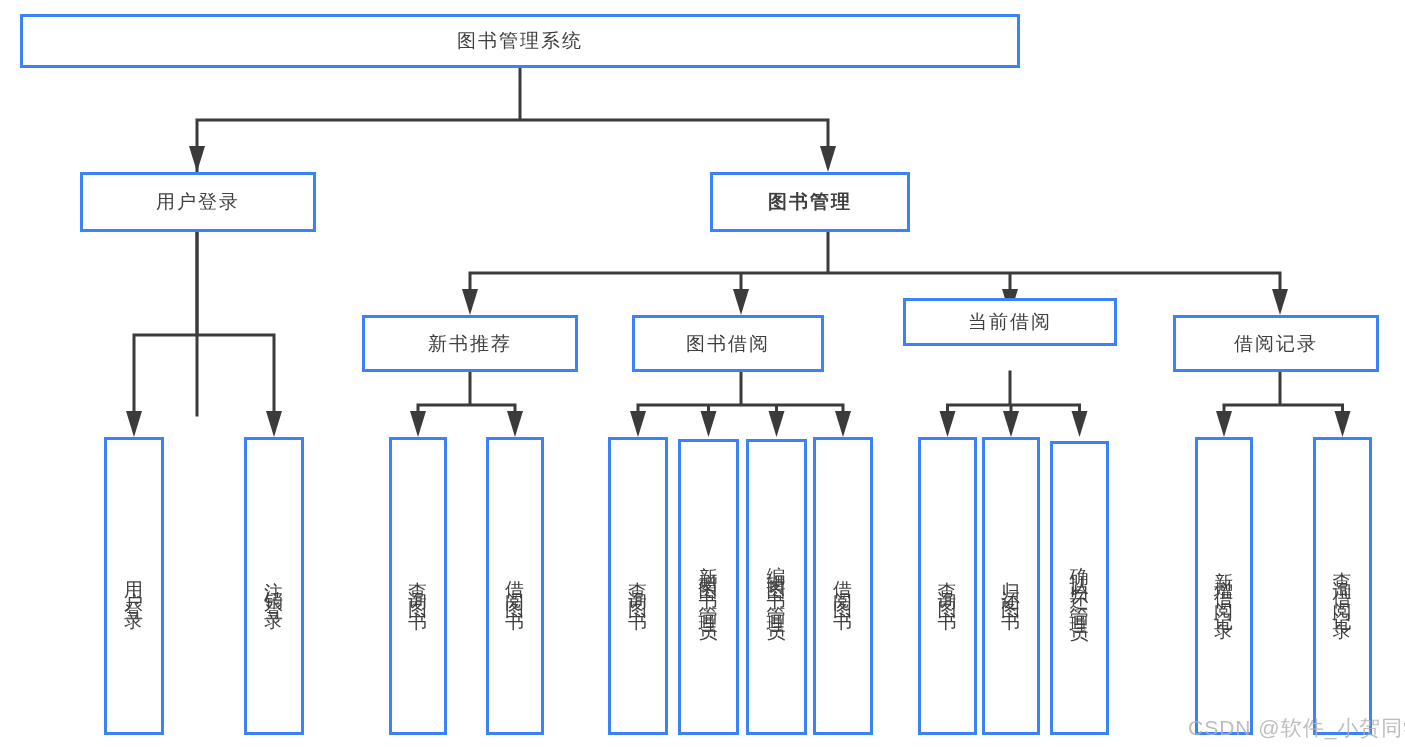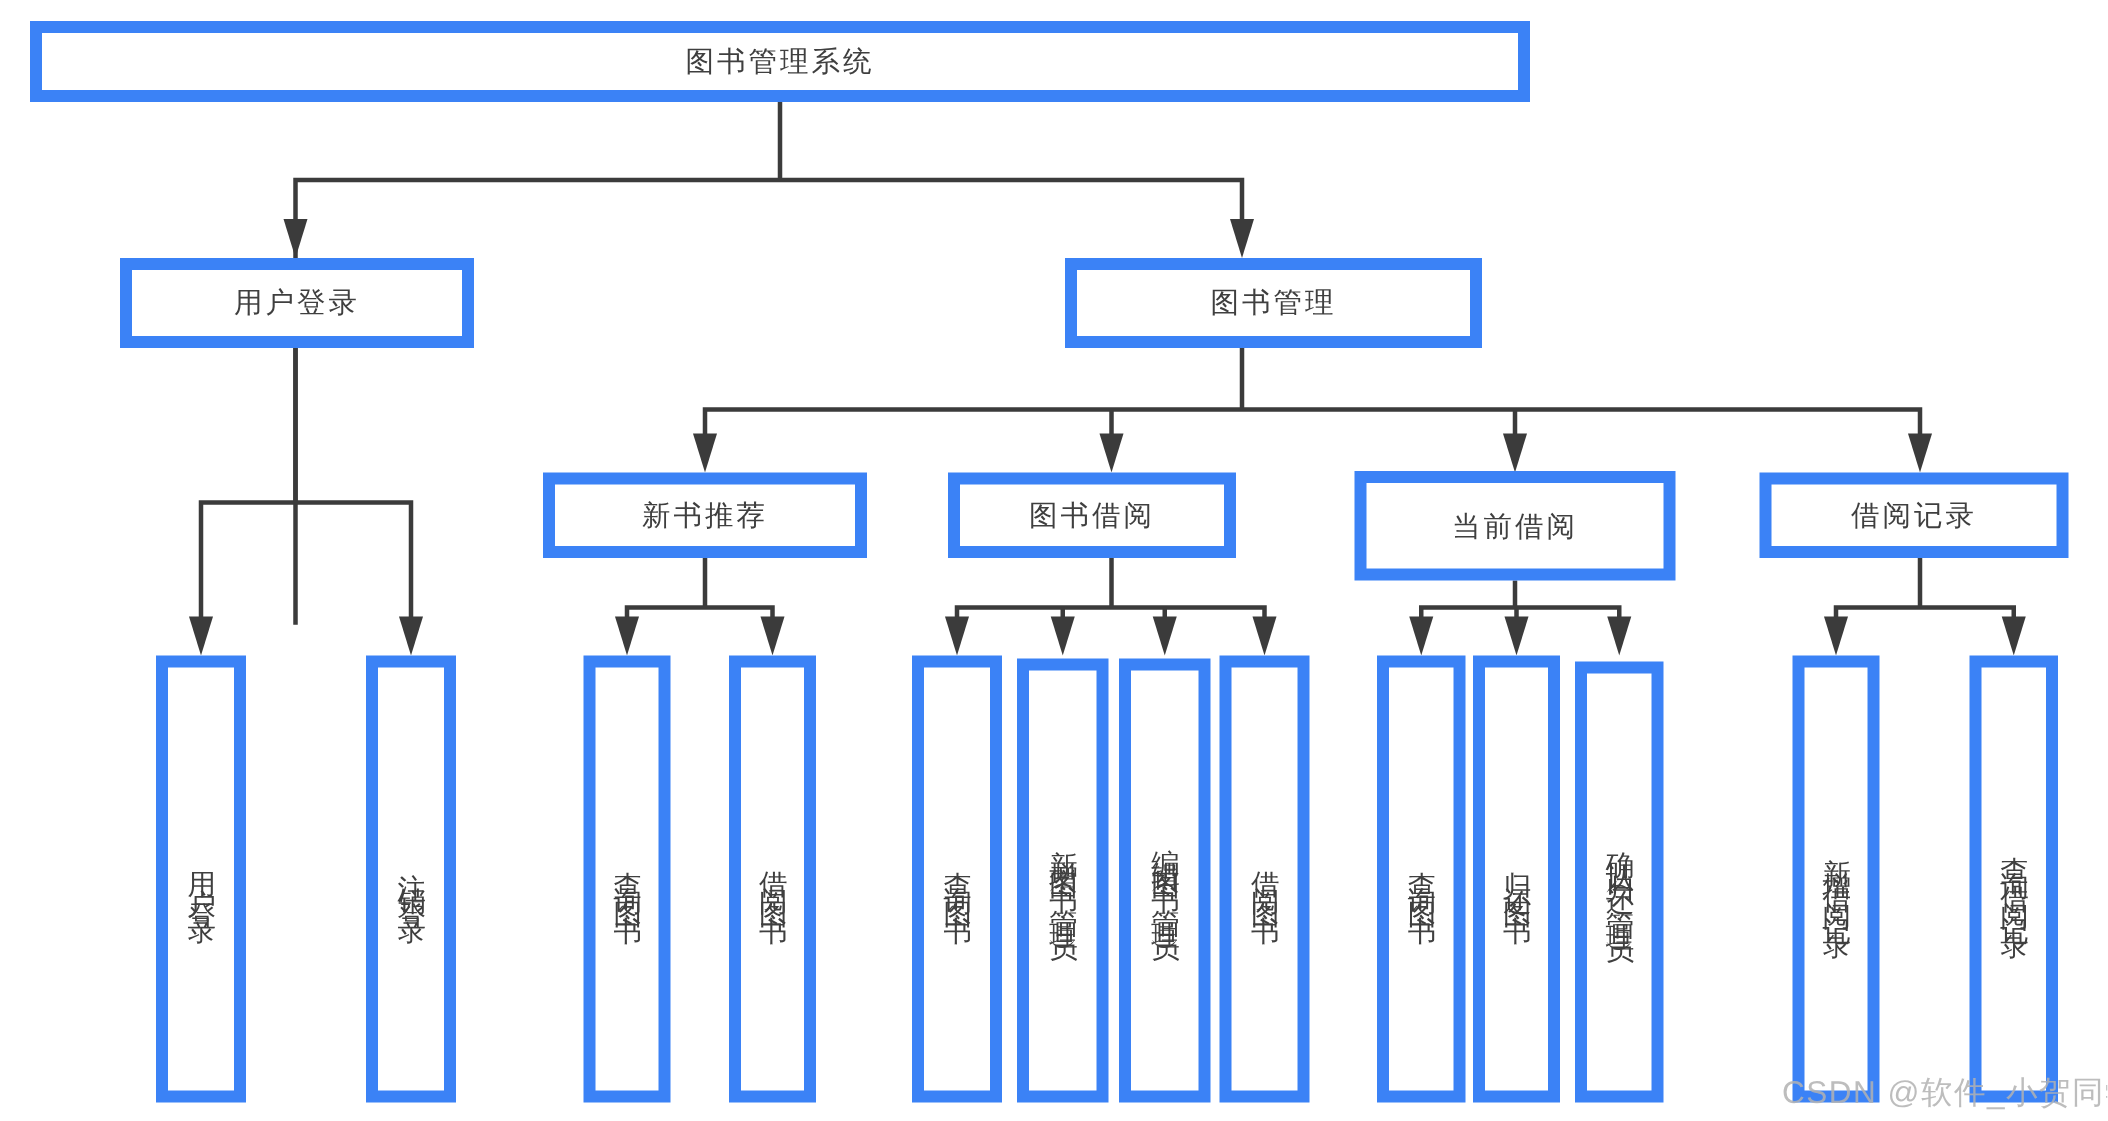--- a/index.html
+++ b/index.html
@@ -13,21 +13,21 @@
   }
   .connector-layer {
     position: absolute;
     left: 0; top: 0;
     width: 1405px; height: 747px;
     z-index: 1;
   }
   .box {
     position: absolute;
     box-sizing: border-box;
-    border: 8px solid #3b82f6;
+    border: 3px solid #3b82f6;
     background: #ffffff;
     color: #3f3f3f;
     display: flex;
     align-items: center;
     justify-content: center;
     z-index: 2;
   }
   .h-box {
     font-size: 19px;
     letter-spacing: 2px;
@@ -105,25 +105,25 @@
         <path fill="none" d="M1280 372 V405 M1224 405 H1342.5 M1224 405 V415 M1342.5 405 V415"></path>
         <polygon stroke="none" points="1216,411 1232,411 1224,437"></polygon>
         <polygon stroke="none" points="1334.5,411 1350.5,411 1342.5,437"></polygon>
       </g>
     </g>
   </svg>
 
   <div class="box h-box" style="left:20px; top:14px; width:1000px; height:54px;">图书管理系统</div>
 
   <div class="box h-box" style="left:80px; top:172px; width:236px; height:60px;">用户登录</div>
-  <div class="box h-box" style="left:710px; top:172px; width:278px; height:60px;">图书管理</div>
+  <div class="box h-box" style="left:710px; top:172px; width:200px; height:60px;font-weight:bold;">图书管理</div>
 
   <div class="box h-box" style="left:362px; top:315px; width:216px; height:57px;">新书推荐</div>
   <div class="box h-box" style="left:632px; top:315px; width:192px; height:57px;">图书借阅</div>
-  <div class="box h-box" style="left:903px; top:314px; width:214px; height:73px;">当前借阅</div>
+  <div class="box h-box" style="left:903px; top:298px; width:214px; height:48px;">当前借阅</div>
   <div class="box h-box" style="left:1173px; top:315px; width:206px; height:57px;">借阅记录</div>
 
   <div class="box v-box" style="left:104px; top:437px; width:60px; height:298px;">用户登录</div>
   <div class="box v-box" style="left:244px; top:437px; width:60px; height:298px;">注销登录</div>
 
   <div class="box v-box" style="left:389px; top:437px; width:58px; height:298px;">查询图书</div>
   <div class="box v-box" style="left:486px; top:437px; width:58px; height:298px;">借阅图书</div>
 
   <div class="box v-box" style="left:608px; top:437px; width:60px; height:298px;">查询图书</div>
   <div class="box v-box" style="left:678px; top:439px; width:61px; height:296px; letter-spacing:8px;">新增图书（管理员）</div>

